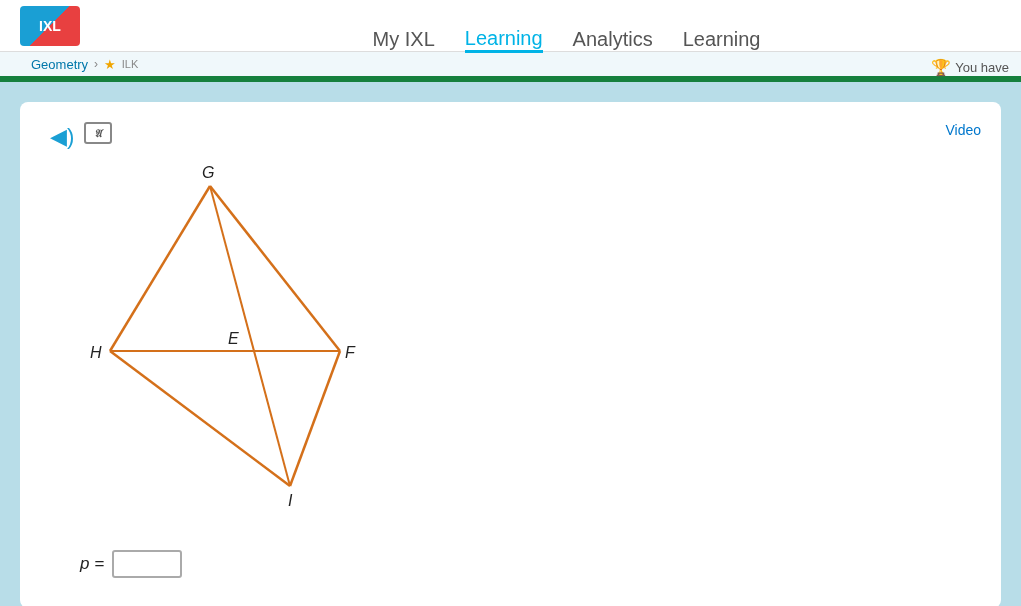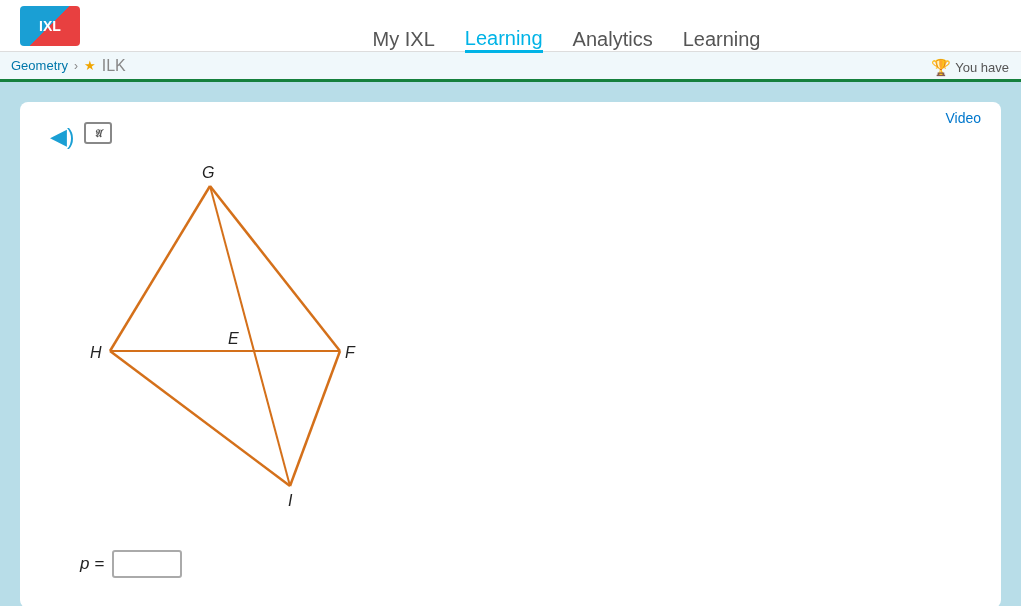--- a/index.html
+++ b/index.html
@@ -52,27 +52,27 @@
     }
     .nav-link.active {
       color: #00b3e6;
       border-bottom: 3px solid #00b3e6;
       padding-bottom: 0;
     }
 
     
     .breadcrumb-bar {
       background: #f0f8fb;
-      padding: 6px 11px;
+      padding: 6px 31px;
       display: flex;
       align-items: center;
       gap: 6px;
       font-size: 13px;
       color: #444;
-      border-bottom: 3px solid #15803d;
+      border-bottom: 6px solid #15803d;
       height: 30px;
     }
     .breadcrumb-link {
       color: #0077aa;
       cursor: pointer;
       text-decoration: none;
     }
     .breadcrumb-sep {
       color: #888;
       font-size: 12px;
@@ -137,21 +137,21 @@
       cursor: pointer;
     }
     .question-text {
       font-size: 17px;
       color: #222;
       line-height: 1.5;
       font-style: italic;
     }
     .video-link {
       position: absolute;
-      top: 8px;
+      top: 20px;
       right: 20px;
       color: #0077cc;
       font-size: 14px;
       cursor: pointer;
     }
 
     
     .diagram-container {
       margin-top: 5px;
       margin-left: 30px;
@@ -194,21 +194,21 @@
     <a class="nav-link active">Learning</a>
     <a class="nav-link">Analytics</a>
     <a class="nav-link">Learning</a>
   </nav>
 </div>
 
 <div class="breadcrumb-bar">
   <a class="breadcrumb-link">Geometry</a>
   <span class="breadcrumb-sep">›</span>
   <span class="breadcrumb-star">★</span>
-  <span style="color:#888; font-size:16px;">ILK</span>
+  <span style="color:#888; font-size:11px;">ILK</span>
 
   <div class="you-have" style="position:absolute; right:12px; top:58px; display:flex; align-items:center; gap:4px;">
     <span class="trophy-icon">🏆</span>
     <span>You have</span>
   </div>
 </div>
 
 <div class="main-area">
   <div class="content-card">
 

